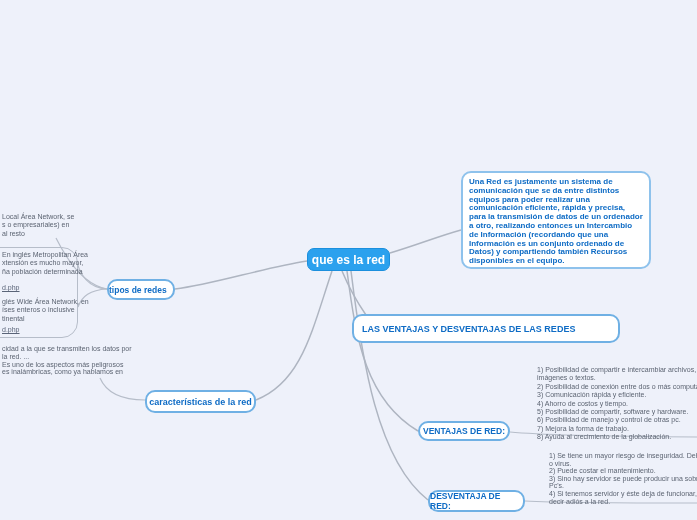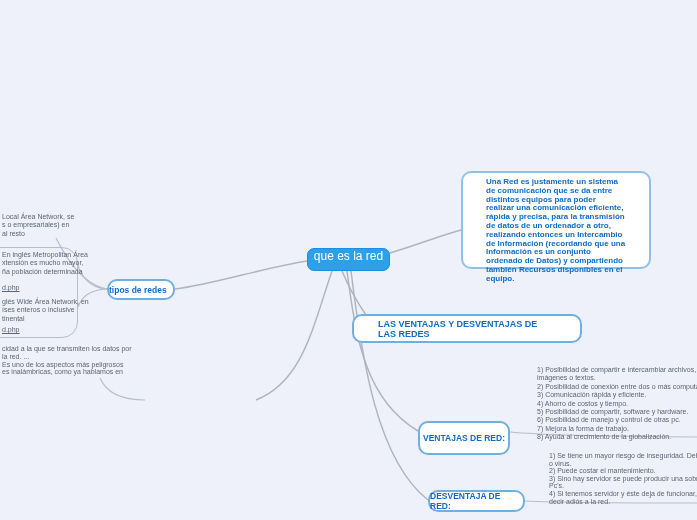--- a/index.html
+++ b/index.html
@@ -21,34 +21,34 @@
     display:flex;align-items:center;
     box-sizing:border-box;
     cursor:pointer;
   }
   .root{
     position:absolute;
     background:#2ba1ee;
     border:1px solid #1b8fdd;
     border-radius:7px;
     color:#ffffff;
-    font-weight:normal;
-    display:flex;justify-content:center;
+    font-weight:bold;
+    display:flex;align-items:center;justify-content:center;
     box-sizing:border-box;
     font-size:12px;
     cursor:pointer;
   }
   .defbox{
     position:absolute;
     left:461px;top:171px;width:190px;height:98px;
     background:#ffffff;
     border:2px solid #8ec2ec;
     border-radius:10px;
     box-sizing:border-box;
-    padding:5px 23px;
+    padding:5px 6px;
     color:#0f6cc5;
     font-weight:bold;
     font-size:8px;
     line-height:8.8px;
   }
   .note{position:absolute;color:#5c6472;font-size:7px;}
   .note .line{white-space:nowrap;line-height:8.3px;}
   .notelink{
     position:absolute;color:#5a6478;font-size:7px;
     text-decoration:underline;white-space:nowrap;cursor:pointer;
@@ -95,26 +95,29 @@
   </div>
 
   <div class="defbox">
     <span>Una Red es justamente un sistema de comunicación que se da entre distintos equipos para poder realizar una comunicación eficiente, rápida y precisa, para la transmisión de datos de un ordenador a otro, realizando entonces un Intercambio de Información (recordando que una Información es un conjunto ordenado de Datos) y compartiendo también Recursos disponibles en el equipo.</span>
   </div>
 
   <div class="node" style="left:107px;top:279px;width:68px;height:21px;justify-content:flex-start;font-size:8.5px;">
     <span>tipos de redes</span>
   </div>
 
+  <div class="node" style="left:145px;top:390px;width:111px;height:23px;justify-content:center;font-size:9px;">
+    <span>características de la red</span>
+  </div>
 
-  <div class="node" style="left:352px;top:314px;width:230px;height:29px;font-size:9px;padding:2px 24px;line-height:10px;">
+  <div class="node" style="left:352px;top:314px;width:268px;height:29px;font-size:9px;padding:2px 8px;line-height:10px;">
     <span>LAS VENTAJAS Y DESVENTAJAS DE LAS REDES</span>
   </div>
 
-  <div class="node" style="left:418px;top:421px;width:92px;height:34px;justify-content:center;font-size:8.5px;">
+  <div class="node" style="left:418px;top:421px;width:92px;height:20px;justify-content:center;font-size:8.5px;">
     <span>VENTAJAS DE RED:</span>
   </div>
 
   <div class="node" style="left:428px;top:490px;width:97px;height:22px;justify-content:flex-start;font-size:8.5px;">
     <span>DESVENTAJA DE RED:</span>
   </div>
 
   <div class="note" style="left:2px;top:213px;">
     <div class="line">Local Área Network, se</div>
     <div class="line">s o empresariales) en</div>

